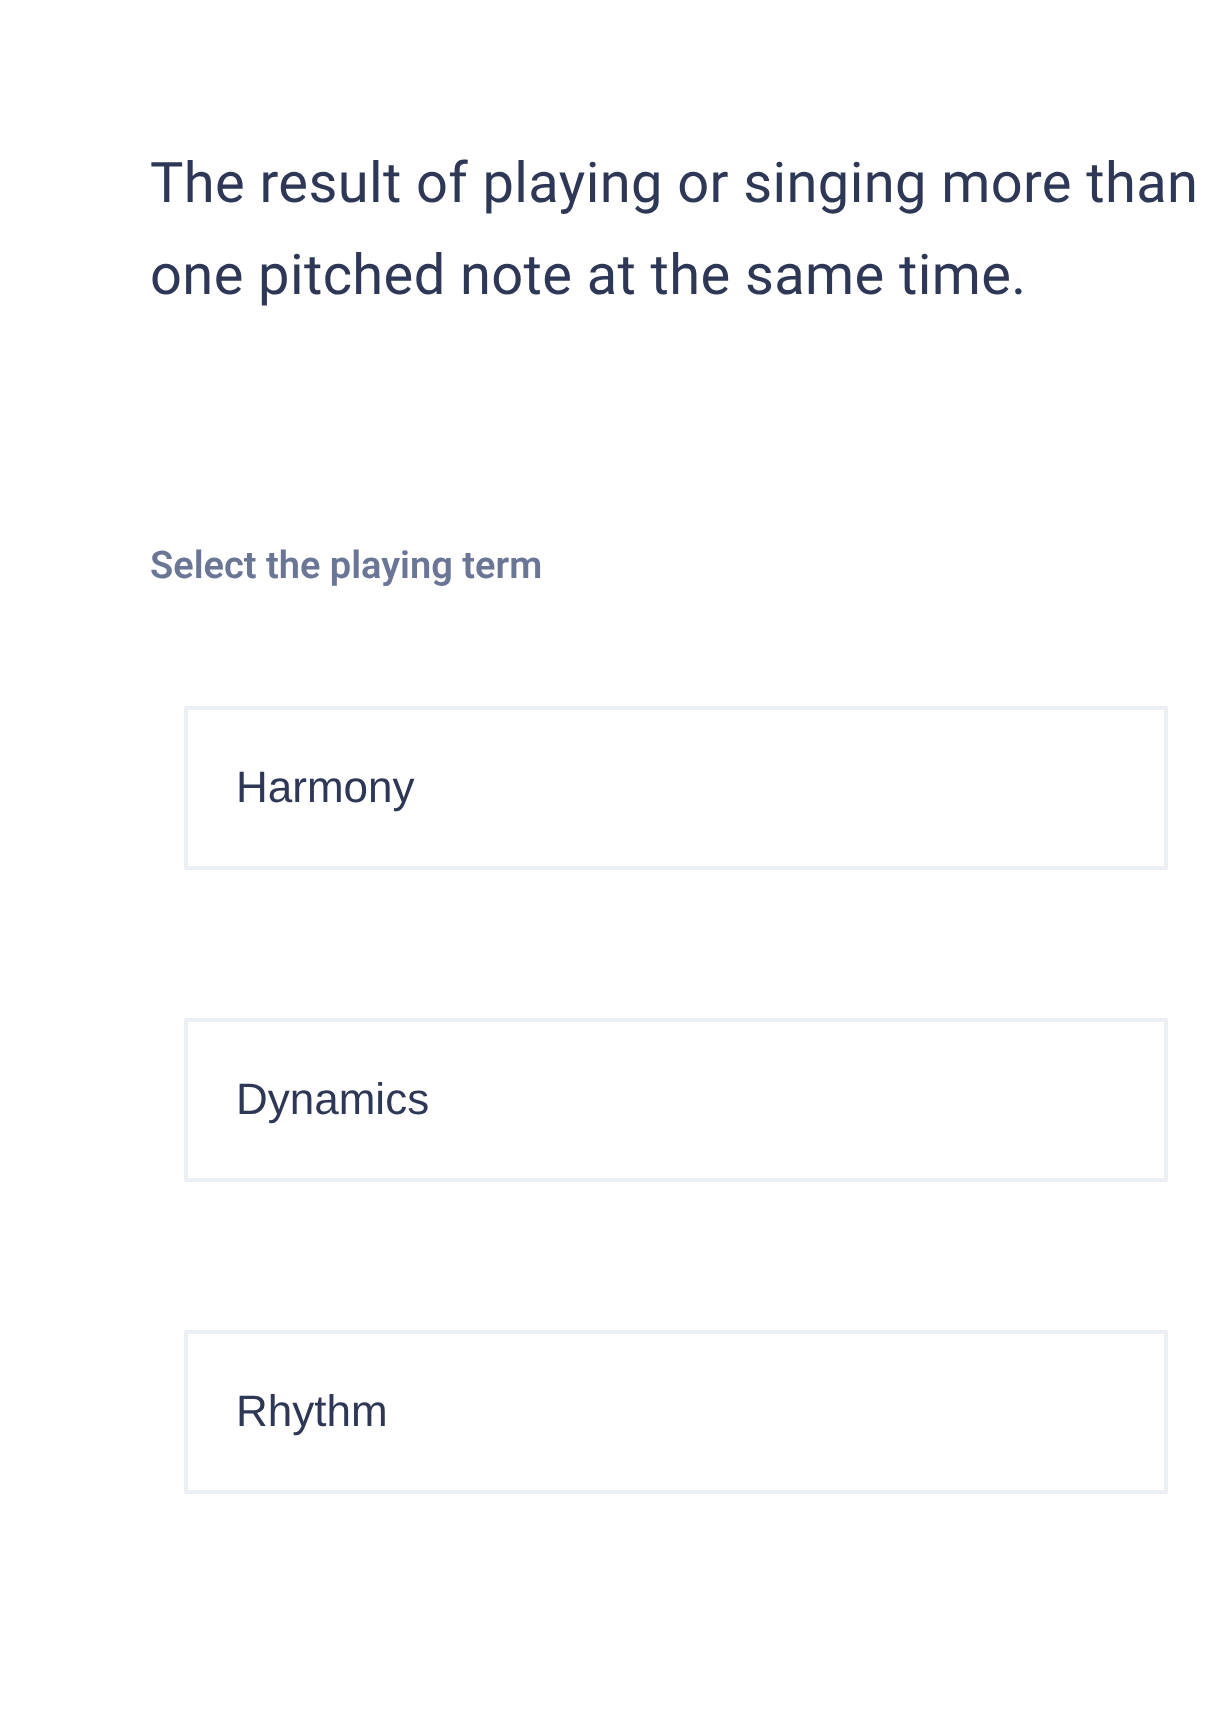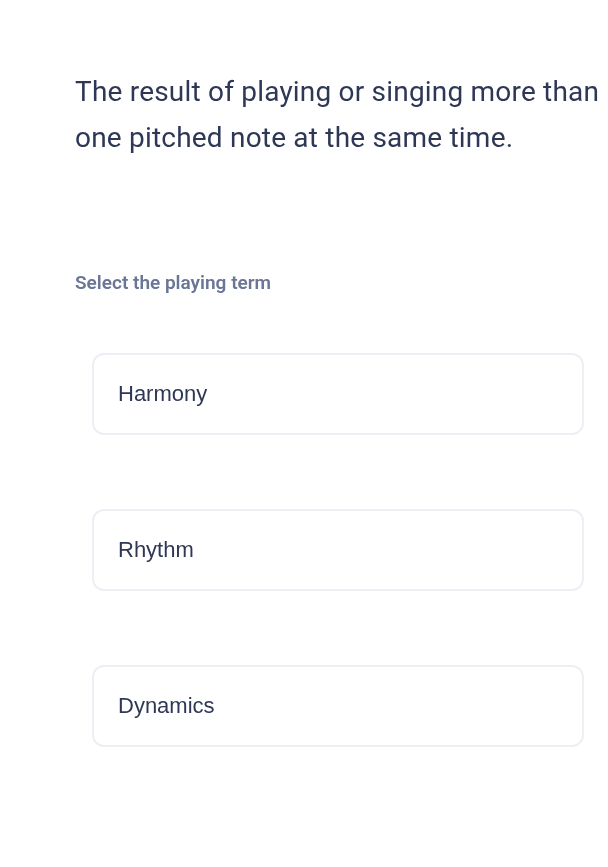--- a/index.html
+++ b/index.html
@@ -29,34 +29,34 @@
       color: #6b7696;
       margin-bottom: 42px;
     }
     .options {
       display: flex;
       flex-direction: column;
       gap: 40px;
     }
     .option {
       border: 2px solid #eceff4;
-      border-radius: 12px;
+      border-radius: 1px;
       padding: 26px 24px;
       font-size: 22px;
       color: #2e3856;
       font-weight: 400;
       cursor: pointer;
       background: #ffffff;
       text-align: left;
     }
   </style>
 </head>
 <body>
 
 <div class="question-text">The result of playing or singing more than one pitched note at the same time.</div>
 
 <div class="instruction">Select the playing term</div>
 
 <div class="options">
   <button class="option">Harmony</button>
+  <button class="option">Dynamics</button>
   <button class="option">Rhythm</button>
-  <button class="option">Dynamics</button>
 </div>
 
 </body></html>

